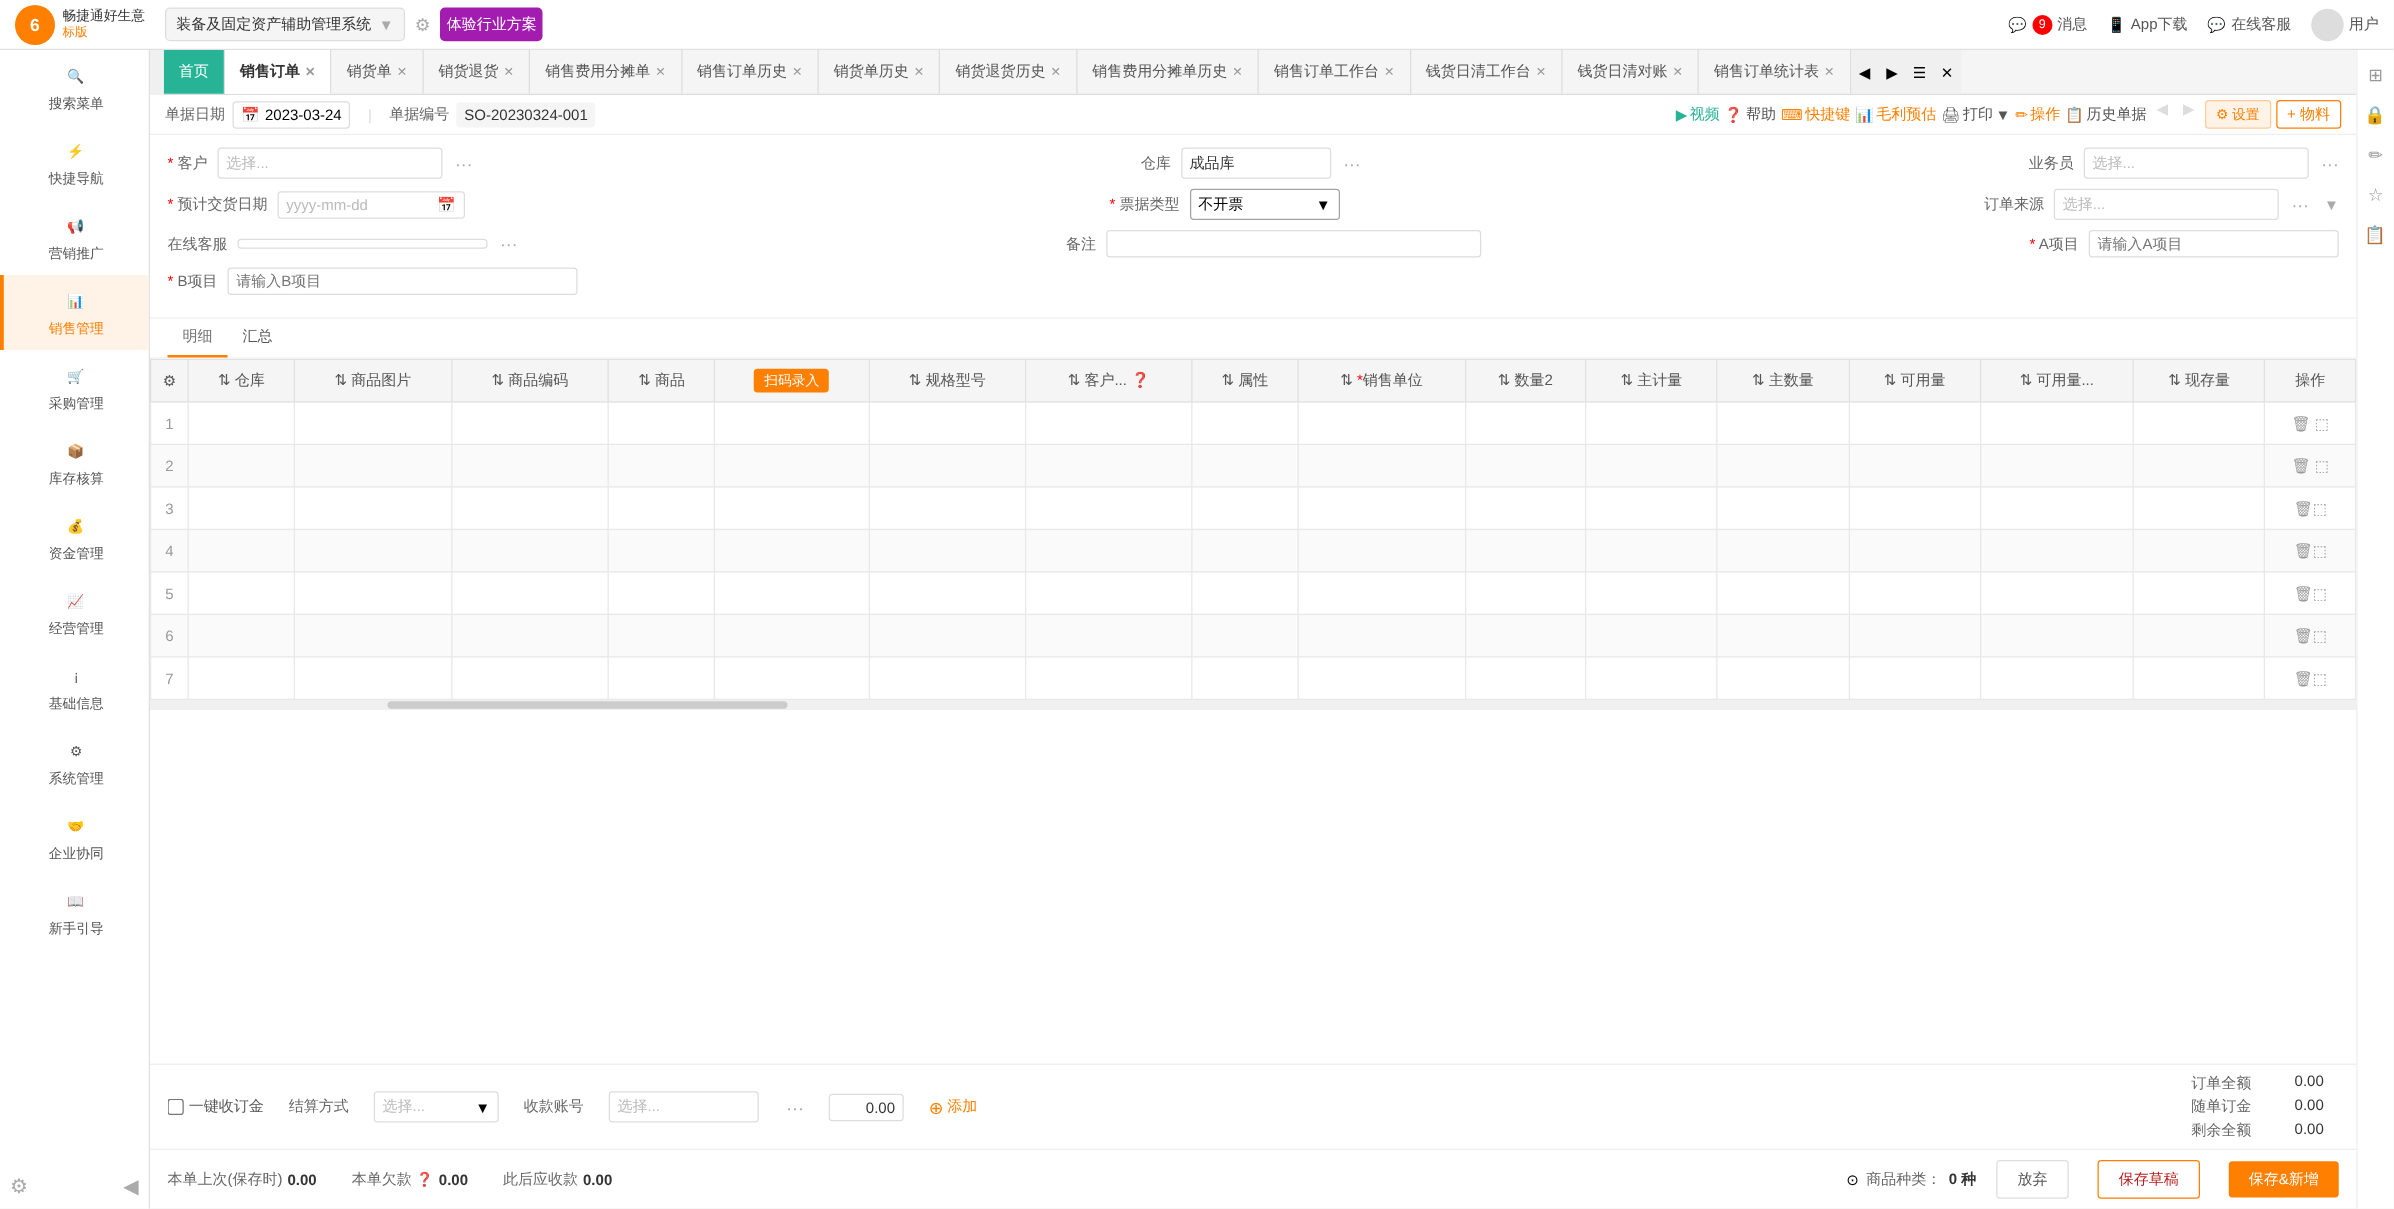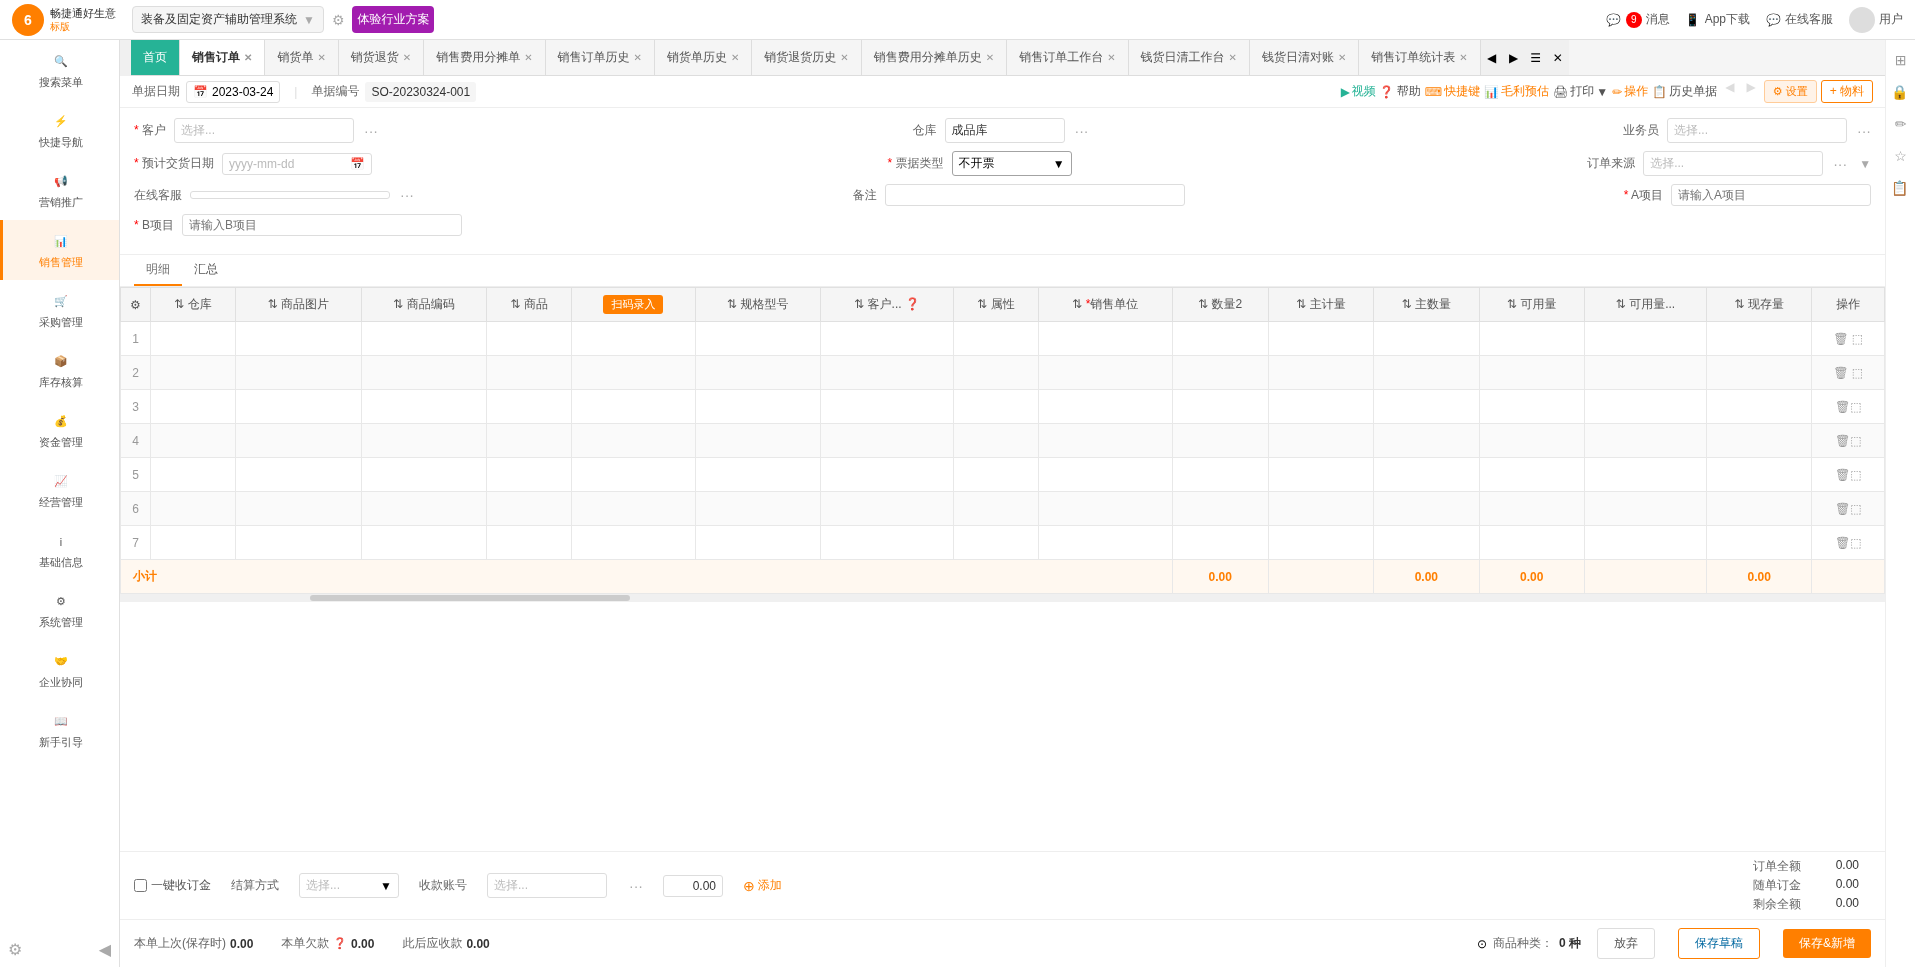--- a/index.html
+++ b/index.html
@@ -344,21 +344,21 @@
       background: #fff;
       color: #555;
       padding: 6px 16px;
       border-radius: 3px;
       cursor: pointer;
       font-size: 12px;
     }
     .btn-save-draft {
       border: 1px solid #ff7f00;
       background: #fff;
-      color: #0369a1;
+      color: #b91c1c;
       padding: 6px 16px;
       border-radius: 3px;
       cursor: pointer;
       font-size: 12px;
     }
     .btn-save-new {
       background: #ff7f00;
       color: white;
       border: none;
       padding: 6px 16px;
@@ -906,30 +906,20 @@
                 <td></td>
                 <td></td>
                 <td></td>
                 <td></td>
                 <td></td>
                 <td></td>
                 <td></td>
               <td><span style="color:#999;cursor:pointer;">🗑</span><span style="color:#999;cursor:pointer;">⬚</span></td>
             </tr>
 
-            <tr class="subtotal-row">
-              <td colspan="10" style="text-align:left;padding-left:12px;color:#ff7f00;font-weight:bold;">小计</td>
-              <td style="color:#ff7f00;">0.00</td>
-              <td></td>
-              <td style="color:#ff7f00;">0.00</td>
-              <td style="color:#ff7f00;">0.00</td>
-              <td></td>
-              <td style="color:#ff7f00;">0.00</td>
-              <td></td>
-            </tr>
           </tbody>
         </table>
 
         <div class="scrollbar-area">
           <div class="scrollbar-thumb"></div>
         </div>
       </div>
 
       <div class="bottom-footer">
         <label class="checkbox-label">

